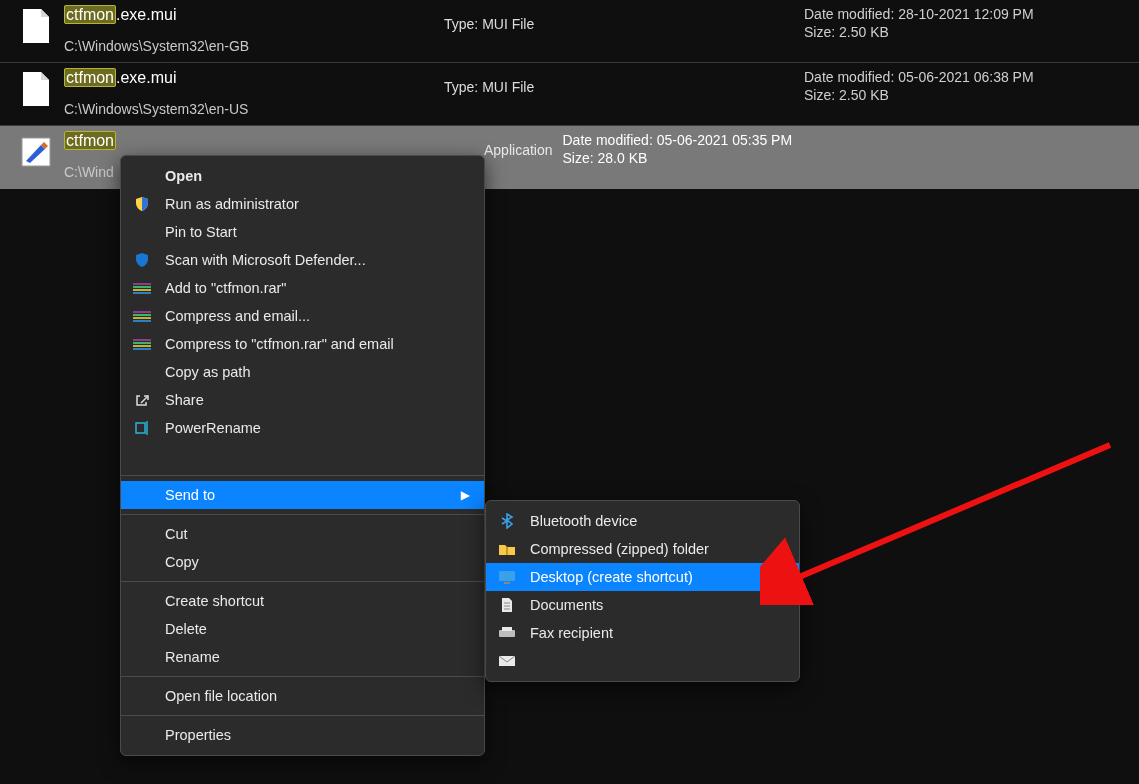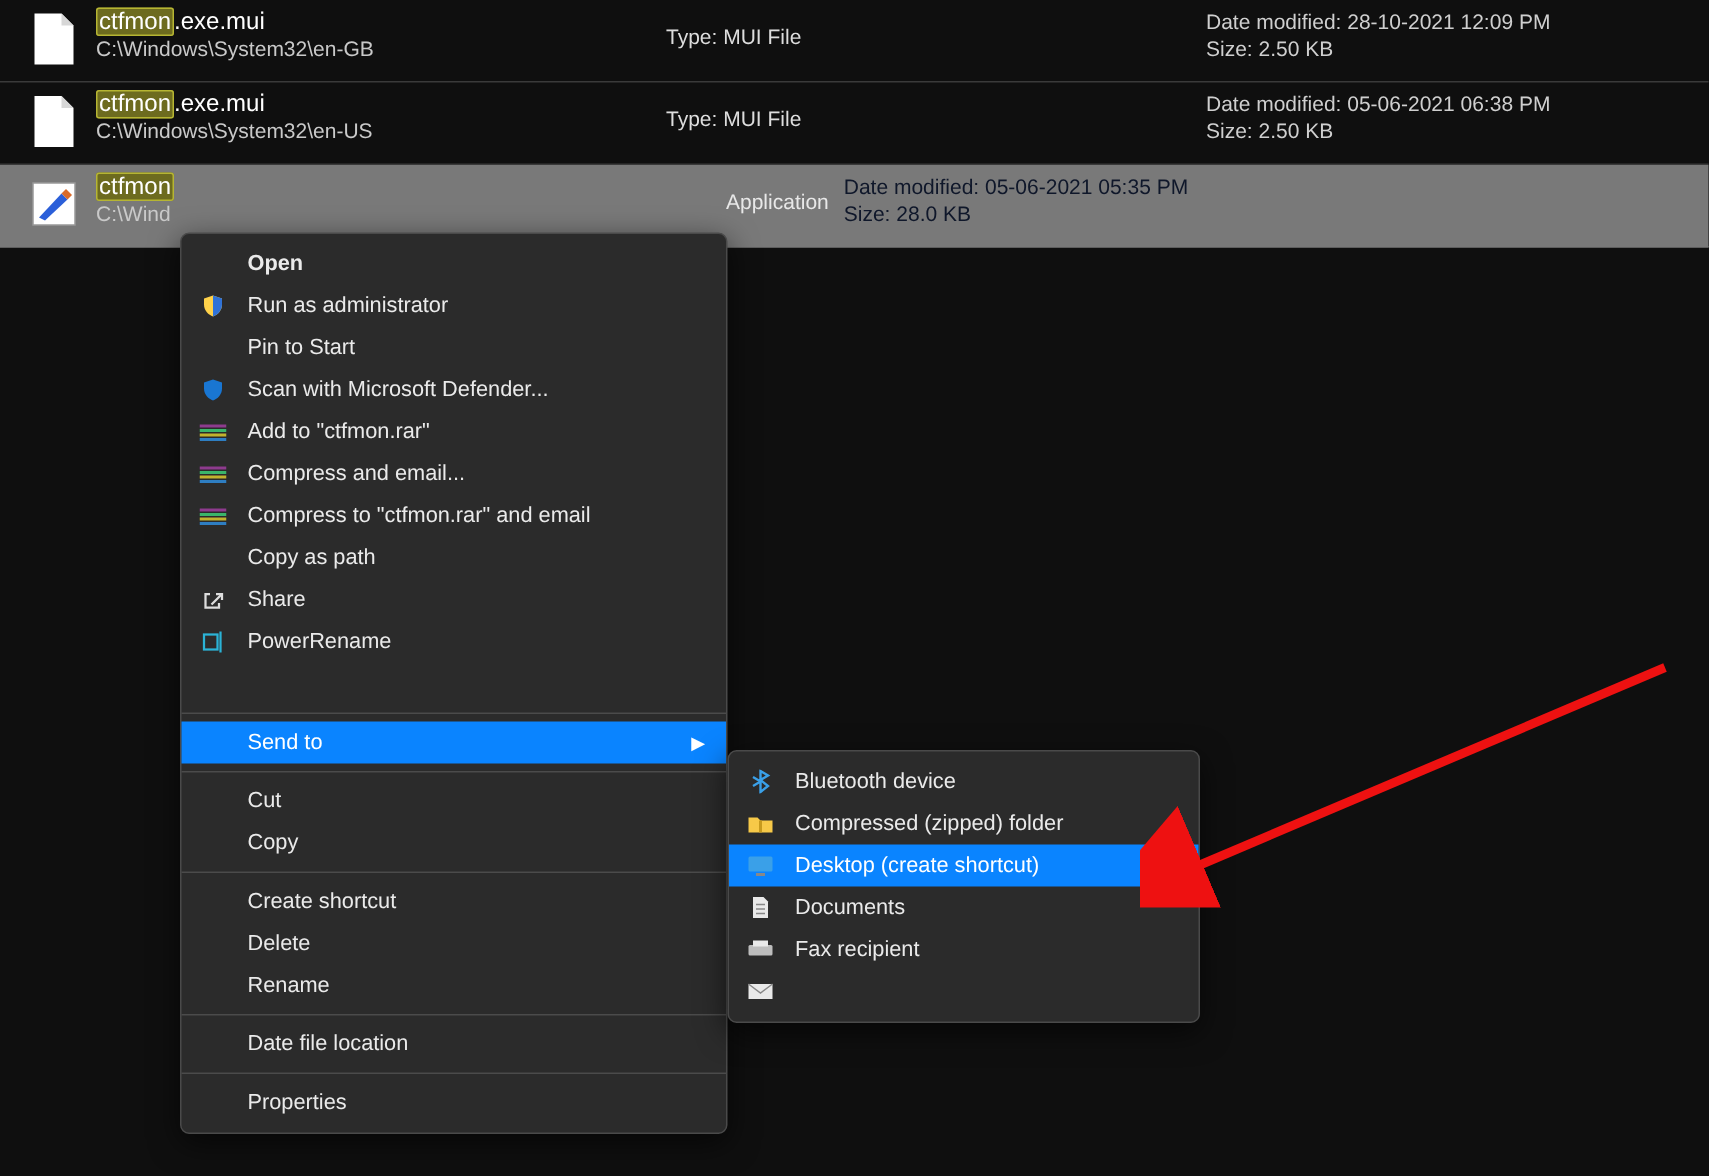--- a/index.html
+++ b/index.html
@@ -27,30 +27,30 @@
   }
   .file-icon {
     width: 32px; height: 40px; margin-right: 12px; flex: 0 0 32px;
     display:flex; align-items:center; justify-content:center;
   }
   .doc-icon-svg { width: 30px; height: 38px; }
   .file-main { flex: 0 0 380px; min-width:380px; }
   .file-type-col { flex: 0 0 360px; color: #ddd; padding-top:10px;}
   .file-type-col.sel { color:#e8e8e8; }
   .file-meta { flex: 1; color: #cfcfcf; padding-top:0;}
-  .file-meta.dim { color:#0f172a; }
+  .file-meta.dim { color:#ffffff; }
   .fname { font-size:16px; }
   .fname .hl {
     background: #6d6b1f;
     color: #fff;
     border: 1px solid #b6b533;
     border-radius:2px;
     padding: 0 1px;
   }
-  .fpath { color:#c9c9c9; font-size:14px; margin-top:0;}
+  .fpath { color:#c9c9c9; font-size:14px; margin-top:14px;}
   .row-meta-line { margin-bottom:2px; }
 
   
   .ctx {
     position: absolute;
     background: #2b2b2b;
     border: 1px solid #4a4a4a;
     border-radius:6px;
     box-shadow: 0 6px 20px rgba(0,0,0,0.6);
     padding: 6px 0;
@@ -255,21 +255,21 @@
       <span class="ctx-icon"></span>
       <span class="ctx-label">Delete</span>
     </div>
   <div class="ctx-item">
       <span class="ctx-icon"></span>
       <span class="ctx-label">Rename</span>
     </div>
   <div class="ctx-sep"></div>
   <div class="ctx-item">
       <span class="ctx-icon"></span>
-      <span class="ctx-label">Date file location</span>
+      <span class="ctx-label">Open file location</span>
     </div>
   <div class="ctx-sep"></div>
   <div class="ctx-item">
       <span class="ctx-icon"></span>
       <span class="ctx-label">Properties</span>
     </div>
 </div>
 
 <div class="ctx ctx-sub">
   <div class="ctx-item">

